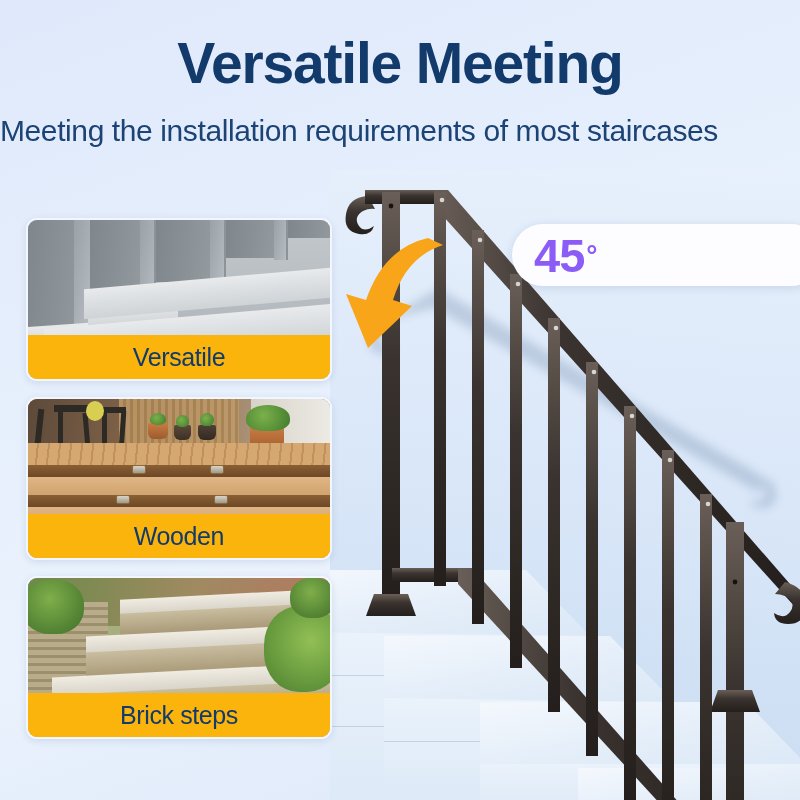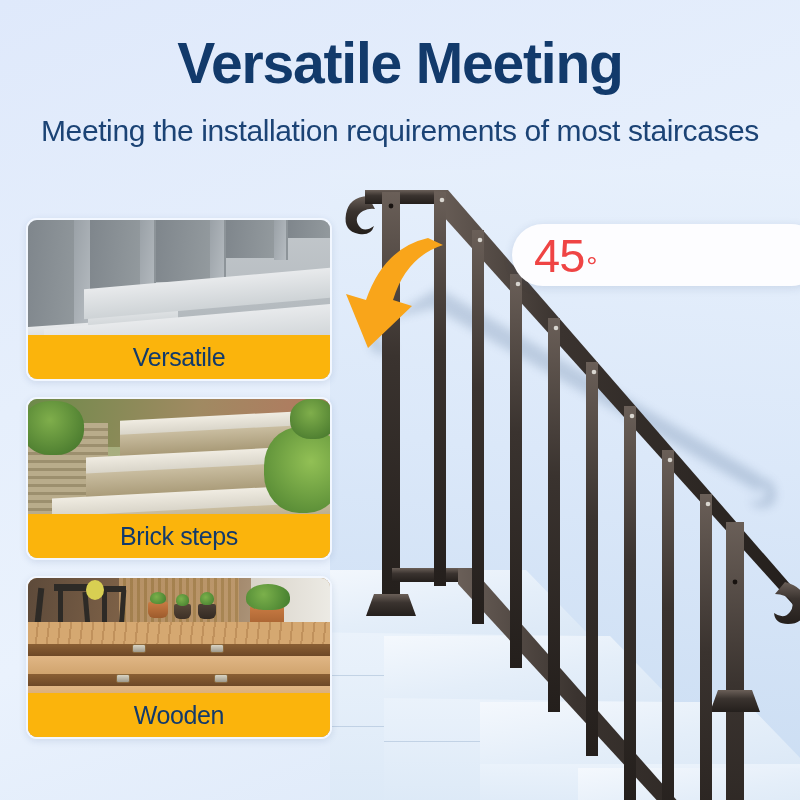--- a/index.html
+++ b/index.html
@@ -28,38 +28,38 @@
     background:linear-gradient(185deg,#e7f0fc 0%,#dbe8f9 45%,#c9dcf2 100%);
   }
 
   
   .headline {
     position:absolute; top:34px; left:0; width:800px; text-align:center;
     font-size:57px; font-weight:bold; letter-spacing:-1.2px;
     color:#123a6b; line-height:1.02;
   }
   .subline {
-    position:absolute; top:112px; left:0; width:800px; text-align:center;
+    position:absolute; top:112px; left:0; width:800px; text-align:left;
     font-size:30px; color:#1b4375; line-height:1.28; letter-spacing:-0.4px;
   }
 
   
   .badge {
     position:absolute; left:512px; top:224px; width:310px; height:62px;
     background:#fdfdff; border-radius:32px;
     display:flex; align-items:center; padding-left:22px; gap:12px;
     box-shadow:0 2px 10px rgba(40,70,120,.14);
   }
   .badge-label {
     font-size:17px; color:#16406f; line-height:1.15; font-weight:500;
     letter-spacing:-0.3px; white-space:pre-line;
   }
   .badge-value {
-    font-size:47px; font-weight:normal; color:#ef4444;
-    letter-spacing:-1px; display:flex; align-items:flex-end;
+    font-size:47px; font-weight:bold; color:#8b5cf6;
+    letter-spacing:-1px; display:flex; align-items:center;
   }
   .badge-deg { font-size:28px; margin-top:2px; margin-left:2px; }
 
   
   .cards { position:absolute; left:26px; top:218px; width:306px; }
   .card {
     position:relative; width:306px; height:163px; margin-bottom:16px;
     border-radius:11px; overflow:hidden;
     border:2px solid #f2f7ff;
     box-shadow:0 2px 7px rgba(40,70,120,.13);
@@ -284,43 +284,20 @@
         <div class="cc-tread" style="left:56px; top:58px;  width:260px; height:30px; transform:skewY(-5deg);"></div>
         <div class="cc-tread" style="left:16px; top:96px;  width:300px; height:36px; transform:skewY(-5deg);"></div>
         <div class="cc-tread" style="left:0;    top:128px; width:310px; height:34px;"></div>
       </div>
       <div class="card-band">
         <span>Versatile</span>
       </div>
     </div>
 
     <div class="card">
-      <div class="card-photo ph-brick">
-        <div class="bk-back"></div>
-        <div class="bk-wall" style="left:0; top:24px; width:80px; height:120px;"></div>
-
-        <div class="bk-tread" style="left:92px; top:16px; width:218px; height:16px; transform:skewY(-3deg);"></div>
-        <div class="bk-face" style="left:92px; top:30px; width:218px; height:26px; transform:skewY(-3deg);"></div>
-
-        <div class="bk-tread" style="left:58px; top:52px; width:252px; height:18px; transform:skewY(-3deg);"></div>
-        <div class="bk-face" style="left:58px; top:68px; width:252px; height:30px; transform:skewY(-3deg);"></div>
-
-        <div class="bk-tread" style="left:24px; top:92px; width:286px; height:20px; transform:skewY(-3deg);"></div>
-        <div class="bk-face" style="left:24px; top:110px;width:286px; height:34px; transform:skewY(-3deg);"></div>
-
-        <div class="bk-folly" style="left:-6px;  top:2px;  width:62px; height:54px;"></div>
-        <div class="bk-folly" style="left:236px; top:28px; width:78px; height:86px; background:radial-gradient(circle at 60% 40%,#92c055,#4a7f2e);"></div>
-        <div class="bk-folly" style="left:262px; top:0px;  width:46px; height:40px;"></div>
-      </div>
-      <div class="card-band">
-        <span>Brick steps</span>
-      </div>
-    </div>
-
-    <div class="card">
       <div class="card-photo ph-wood">
         <div class="wd-sky"></div>
         <div class="wd-fence"></div>
         <div class="wd-house"></div>
 
         <div class="wd-chair" style="left:8px;  top:10px; width:6px;  height:44px; transform:rotate(6deg);"></div>
         <div class="wd-chair" style="left:26px; top:6px;  width:34px; height:7px;"></div>
         <div class="wd-chair" style="left:30px; top:12px; width:5px;  height:38px;"></div>
         <div class="wd-chair" style="left:56px; top:14px; width:5px;  height:36px; transform:rotate(-5deg);"></div>
         <div class="wd-chair" style="left:70px; top:8px;  width:28px; height:6px;"></div>
@@ -352,14 +329,37 @@
         <div class="wd-face" style="top:128px; height:12px;"></div>
         <div class="wd-top" style="top:140px; height:24px;"></div>
         <div class="wd-light" style="left:90px;  top:128px;"></div>
         <div class="wd-light" style="left:188px; top:128px;"></div>
       </div>
       <div class="card-band">
         <span>Wooden</span>
       </div>
     </div>
 
+    <div class="card">
+      <div class="card-photo ph-brick">
+        <div class="bk-back"></div>
+        <div class="bk-wall" style="left:0; top:24px; width:80px; height:120px;"></div>
+
+        <div class="bk-tread" style="left:92px; top:16px; width:218px; height:16px; transform:skewY(-3deg);"></div>
+        <div class="bk-face" style="left:92px; top:30px; width:218px; height:26px; transform:skewY(-3deg);"></div>
+
+        <div class="bk-tread" style="left:58px; top:52px; width:252px; height:18px; transform:skewY(-3deg);"></div>
+        <div class="bk-face" style="left:58px; top:68px; width:252px; height:30px; transform:skewY(-3deg);"></div>
+
+        <div class="bk-tread" style="left:24px; top:92px; width:286px; height:20px; transform:skewY(-3deg);"></div>
+        <div class="bk-face" style="left:24px; top:110px;width:286px; height:34px; transform:skewY(-3deg);"></div>
+
+        <div class="bk-folly" style="left:-6px;  top:2px;  width:62px; height:54px;"></div>
+        <div class="bk-folly" style="left:236px; top:28px; width:78px; height:86px; background:radial-gradient(circle at 60% 40%,#92c055,#4a7f2e);"></div>
+        <div class="bk-folly" style="left:262px; top:0px;  width:46px; height:40px;"></div>
+      </div>
+      <div class="card-band">
+        <span>Brick steps</span>
+      </div>
+    </div>
+
   </div>
 </div>
 
 </body></html>

